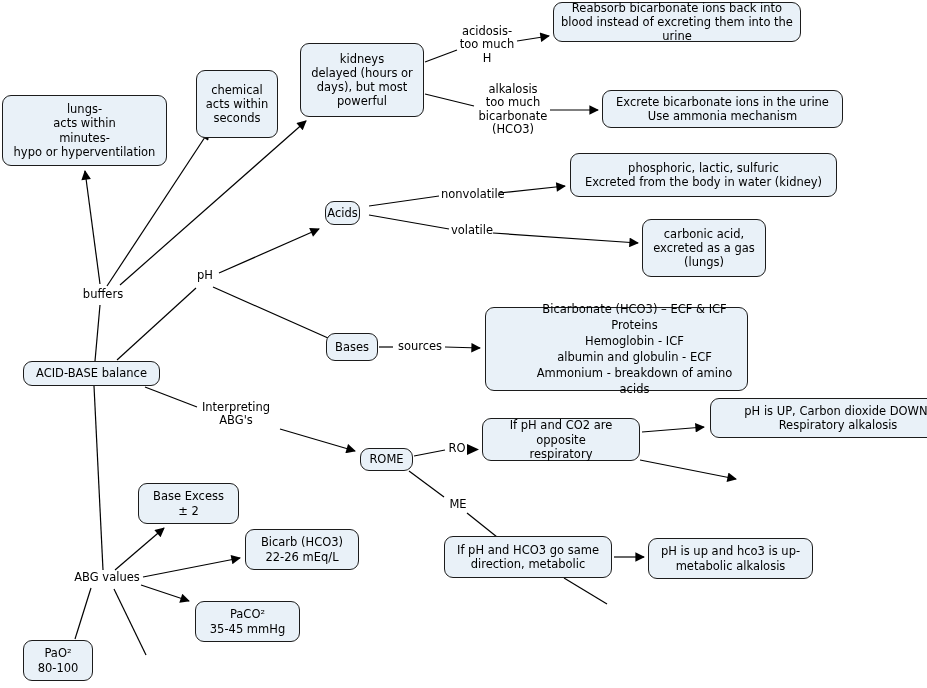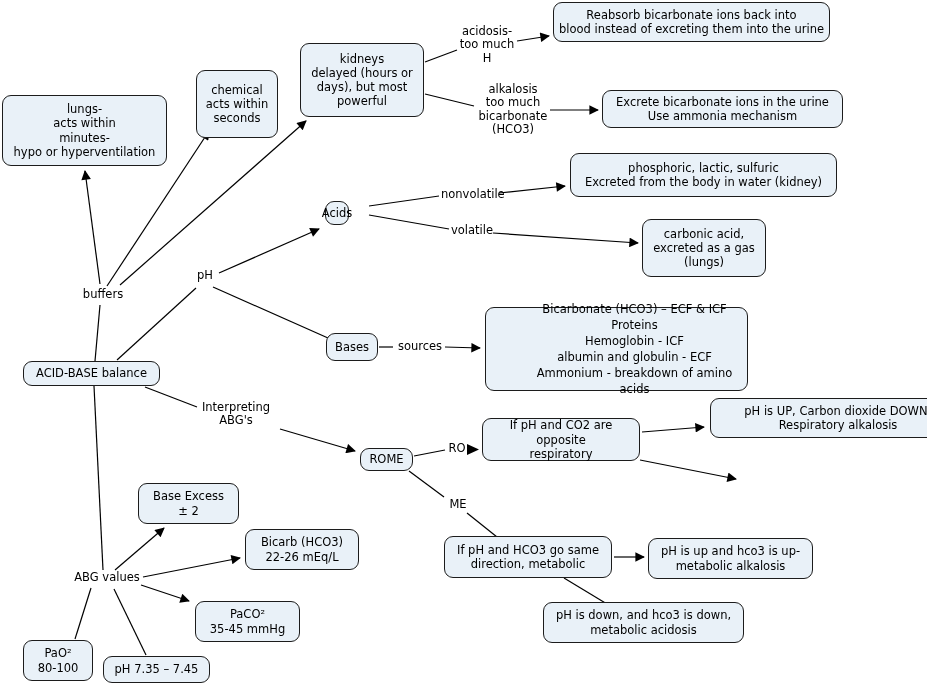--- a/index.html
+++ b/index.html
@@ -90,25 +90,25 @@
 acts within
 minutes-
 hypo or hyperventilation</div>
   <div class="node" style="left:196px;top:70px;width:82px;height:68px">chemical
 acts within
 seconds</div>
   <div class="node" style="left:300px;top:43px;width:124px;height:74px">kidneys
 delayed (hours or
 days), but most
 powerful</div>
-  <div class="node" style="left:553px;top:2px;width:277px;height:40px">Reabsorb bicarbonate ions back into
+  <div class="node" style="left:553px;top:2px;width:248px;height:40px">Reabsorb bicarbonate ions back into
 blood instead of excreting them into the urine</div>
   <div class="node" style="left:602px;top:90px;width:241px;height:38px">Excrete bicarbonate ions in the urine
 Use ammonia mechanism</div>
-  <div class="node" style="left:325px;top:201px;width:24px;height:24px">Acids</div>
+  <div class="node" style="left:325px;top:201px;width:35px;height:24px">Acids</div>
   <div class="node" style="left:642px;top:219px;width:124px;height:58px">carbonic acid,
 excreted as a gas
 (lungs)</div>
   <div class="node" style="left:570px;top:153px;width:267px;height:44px">phosphoric, lactic, sulfuric
 Excreted from the body in water (kidney)</div>
   <div class="node" style="left:326px;top:333px;width:52px;height:28px">Bases</div>
   <div class="node big" style="left:485px;top:307px;width:263px;height:84px">Bicarbonate (HCO3) – ECF &amp; ICF
 Proteins
 Hemoglobin - ICF
 albumin and globulin - ECF
@@ -116,31 +116,28 @@
   <div class="node" style="left:23px;top:361px;width:137px;height:25px">ACID-BASE balance</div>
   <div class="node" style="left:360px;top:448px;width:53px;height:23px">ROME</div>
   <div class="node" style="left:482px;top:418px;width:158px;height:43px">If pH and CO2 are opposite
 respiratory</div>
   <div class="node" style="left:710px;top:398px;width:256px;height:40px">pH is UP, Carbon dioxide DOWN-
 Respiratory alkalosis</div>
   <div class="node" style="left:444px;top:536px;width:168px;height:42px">If pH and HCO3 go same
 direction, metabolic</div>
   <div class="node" style="left:648px;top:538px;width:165px;height:41px">pH is up and hco3 is up-
 metabolic alkalosis</div>
-  <div class="node" style="left:543px;top:602px;width:201px;height:41px">pH is down, and hco3 is down,
-metabolic acidosis</div>
   <div class="node" style="left:138px;top:483px;width:101px;height:41px">Base Excess
 ± 2</div>
   <div class="node" style="left:245px;top:529px;width:114px;height:41px">Bicarb (HCO3)
 22-26 mEq/L</div>
   <div class="node" style="left:195px;top:601px;width:105px;height:41px">PaCO²
 35-45 mmHg</div>
   <div class="node" style="left:23px;top:640px;width:70px;height:41px">PaO²
 80-100</div>
-  <div class="node" style="left:103px;top:656px;width:107px;height:27px">pH 7.35 – 7.45</div>
 
   <div class="lbl" style="left:78px;top:288px;width:50px">buffers</div>
   <div class="lbl" style="left:190px;top:269px;width:30px">pH</div>
   <div class="lbl" style="left:196px;top:401px;width:80px">Interpreting
 ABG's</div>
   <div class="lbl" style="left:71px;top:571px;width:72px">ABG values</div>
   <div class="lbl" style="left:456px;top:25px;width:62px">acidosis-
 too much
 H</div>
   <div class="lbl" style="left:476px;top:83px;width:74px">alkalosis

